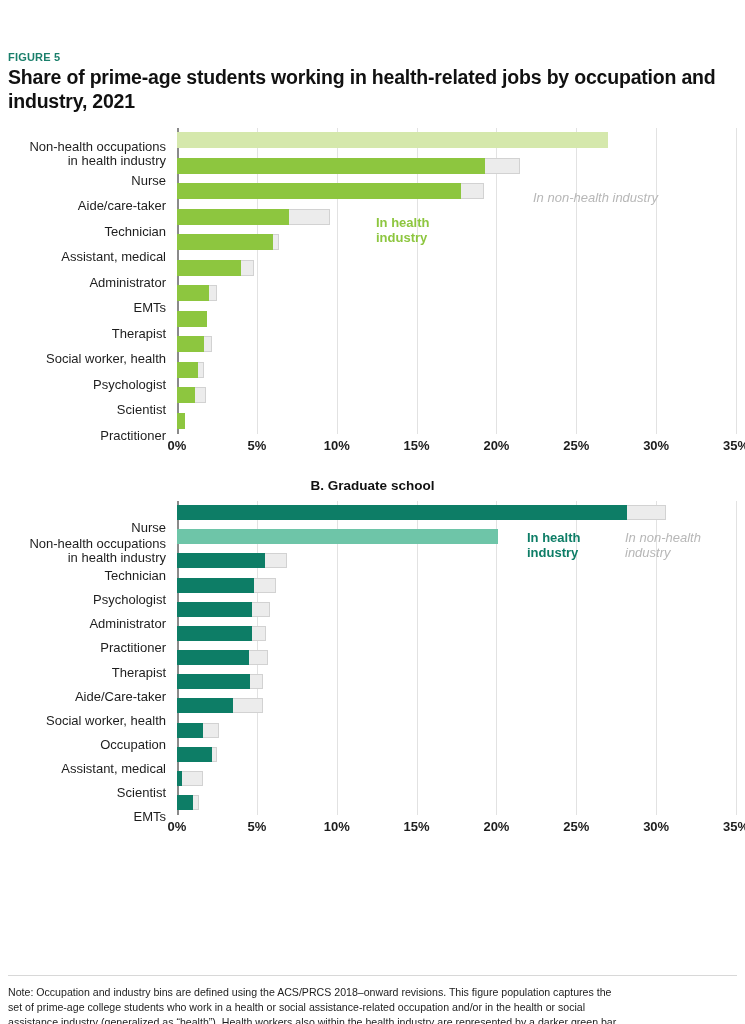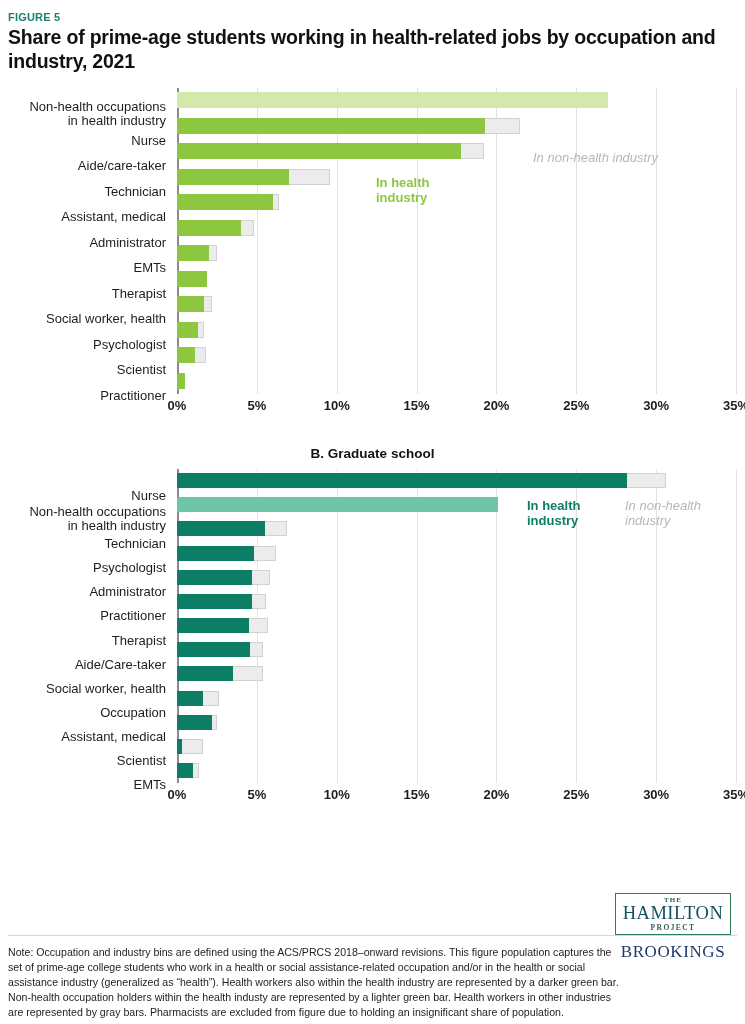--- a/index.html
+++ b/index.html
@@ -14,20 +14,21 @@
   }
   .page { position: relative; width: 745px; height: 1024px; padding: 0 8px; }
 
   
   .fig-label {
     font-size: 11px;
     font-weight: bold;
     color: #1a7f6b;
     letter-spacing: 0.2px;
     padding-top: 11px;
+    margin-top: 40px;
   }
   .fig-title {
     font-size: 19.5px;
     font-weight: bold;
     line-height: 1.22;
     color: #111111;
     margin-top: 3px;
     letter-spacing: -0.2px;
     max-width: 735px;
   }
@@ -275,21 +276,21 @@
           <div class="tick" style="left: 319.429px; top: 2px;">20%</div>
           <div class="tick" style="left: 399.286px; top: 2px;">25%</div>
           <div class="tick" style="left: 479.143px; top: 2px;">30%</div>
           <div class="tick" style="left: 559px; top: 2px;">35%</div>
         </div>
       <div class="legend-health" id="leg-h-college" style="color:#8dc63f; left:368px; top:88px;">In health<br>industry</div>
       <div class="legend-nonhealth" id="leg-n-college" style="left:525px; top:63px;">In non-health industry</div>
     </div>
   </div>
 
-  <div class="panel" id="panel-graduate" style="margin-top:28px;">
+  <div class="panel" id="panel-graduate" style="margin-top:20px;">
     <div class="panel-title">B. Graduate school</div>
     <div class="plot" id="plot-graduate" style="height:338px;">
       <div class="labels-col" id="labels-graduate">
           <div class="rowlabel" style="top: 4.07692px;">Nurse</div>
           <div class="rowlabel" style="top: 20.2308px;">
             <div>Non-health occupations</div>
             <div>in health industry</div>
           </div>
           <div class="rowlabel" style="top: 52.3846px;">Technician</div>
           <div class="rowlabel" style="top: 76.5385px;">Psychologist</div>
@@ -372,27 +373,19 @@
           <div class="tick" style="left: 319.429px; top: 2px;">20%</div>
           <div class="tick" style="left: 399.286px; top: 2px;">25%</div>
           <div class="tick" style="left: 479.143px; top: 2px;">30%</div>
           <div class="tick" style="left: 559px; top: 2px;">35%</div>
         </div>
       <div class="legend-health" id="leg-h-graduate" style="color:#0d7d66; left:519px; top:30px;">In health<br>industry</div>
       <div class="legend-nonhealth" id="leg-n-graduate" style="left:617px; top:30px;">In non-health<br>industry</div>
     </div>
   </div>
 
-  <div class="logos">
-    <div class="hamilton-box">
-      <div class="ham-the">THE</div>
-      <div class="ham-main">HAMILTON</div>
-      <div class="ham-proj">PROJECT</div>
-    </div>
-    <div class="brookings">BROOKINGS</div>
-  </div>
 
   <div class="footer">
     <div class="hr"></div>
     <div class="note">Note: Occupation and industry bins are defined using the ACS/PRCS 2018–onward revisions. This figure population captures the set of prime-age college students who work in a health or social assistance-related occupation and/or in the health or social assistance industry (generalized as “health”). Health workers also within the health industry are represented by a darker green bar. Non-health occupation holders within the health industy are represented by a lighter green bar. Health workers in other industries are represented by gray bars. Pharmacists are excluded from figure due to holding an insignificant share of population.</div>
   </div>
 
 </div>
 
 </body></html>

